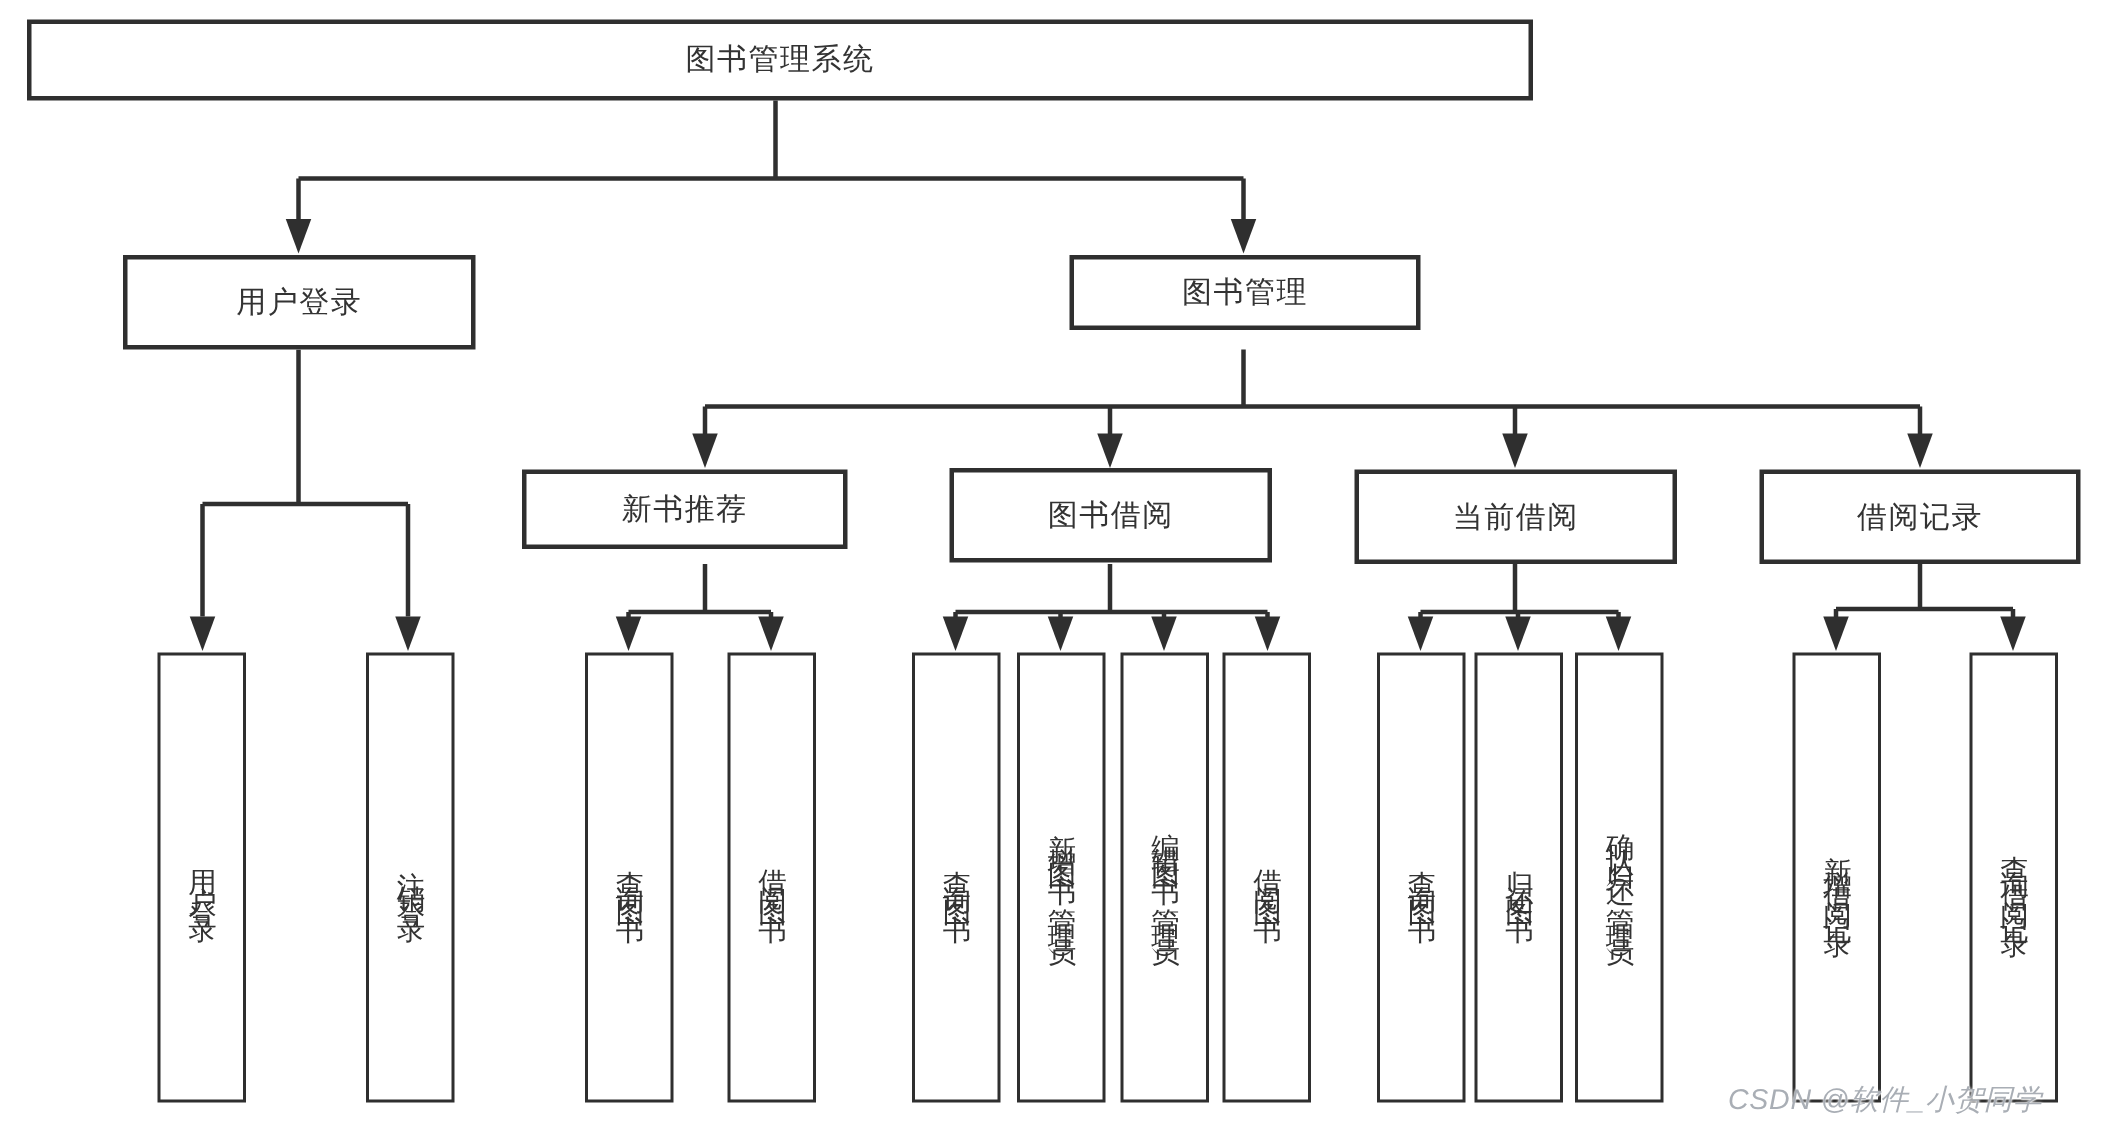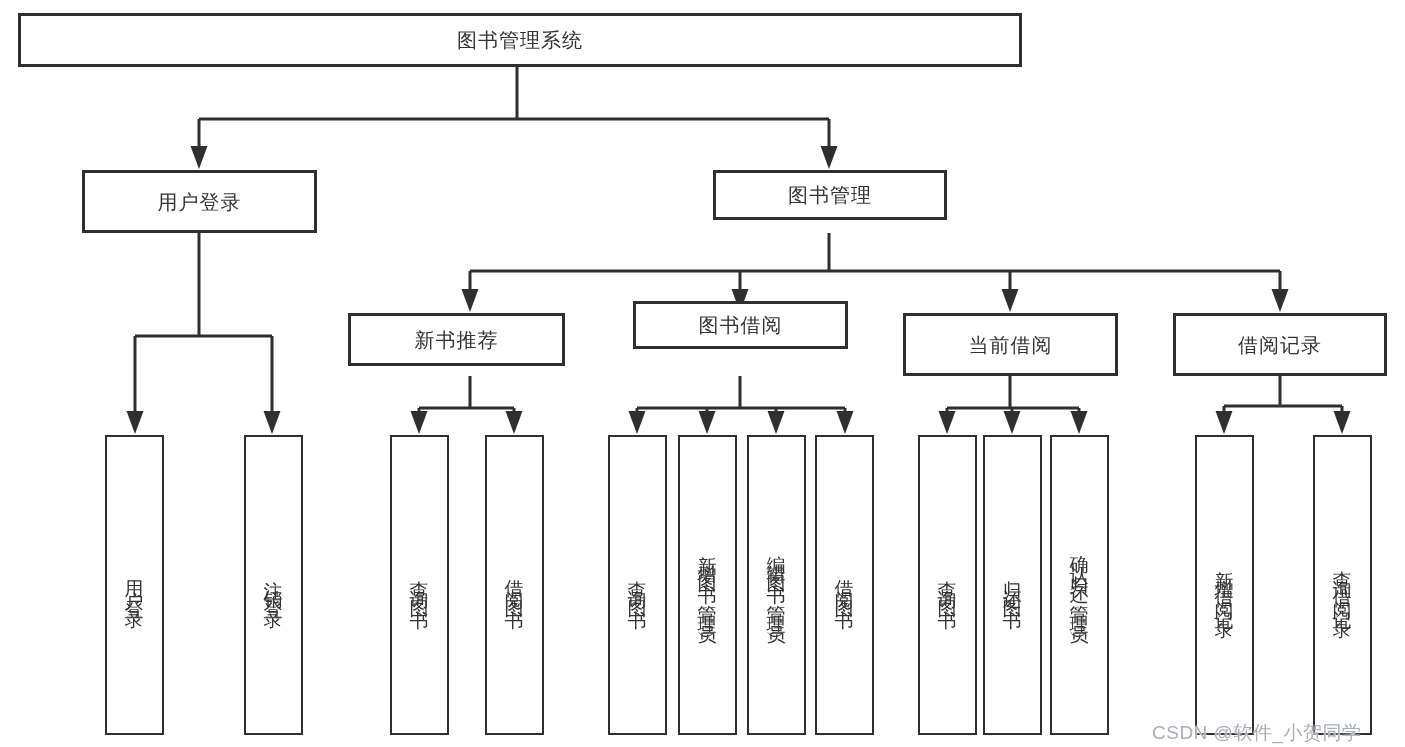--- a/index.html
+++ b/index.html
@@ -64,20 +64,21 @@
   .watermark {
     position: absolute;
     left: 1152px;
     top: 720px;
     font-size: 19px;
     color: var(--watermark);
     text-shadow: 0 0 2px rgba(255,255,255,0.95), 0 1px 1px rgba(255,255,255,0.9);
     white-space: nowrap;
     letter-spacing: 0.5px;
     z-index: 5;
+    font-style: italic;
   }
 </style>
 </head>
 <body>
 
 <div class="stage">
 
   <svg class="connectors" viewBox="0 0 1405 747" xmlns="http://www.w3.org/2000/svg">
 
     <path d="M517 65 V119 M199 119 H829 M199 119 V147 M829 119 V147"></path>
@@ -121,21 +122,21 @@
   <div class="box hbox" style="left:82px; top:170px; width:235px; height:63px">
     <span class="lbl">用户登录</span>
   </div>
   <div class="box hbox" style="left:713px; top:170px; width:234px; height:50px">
     <span class="lbl">图书管理</span>
   </div>
 
   <div class="box hbox" style="left:348px; top:313px; width:217px; height:53px">
     <span class="lbl">新书推荐</span>
   </div>
-  <div class="box hbox" style="left:633px; top:301px; width:215px; height:48px">
+  <div class="box hbox" style="left:633px; top:312px; width:215px; height:63px">
     <span class="lbl">图书借阅</span>
   </div>
   <div class="box hbox" style="left:903px; top:313px; width:215px; height:63px">
     <span class="lbl">当前借阅</span>
   </div>
   <div class="box hbox" style="left:1173px; top:313px; width:214px; height:63px">
     <span class="lbl">借阅记录</span>
   </div>
 
   <div class="box vbox" style="left:105px; top:435px; width:59px; height:300px">

